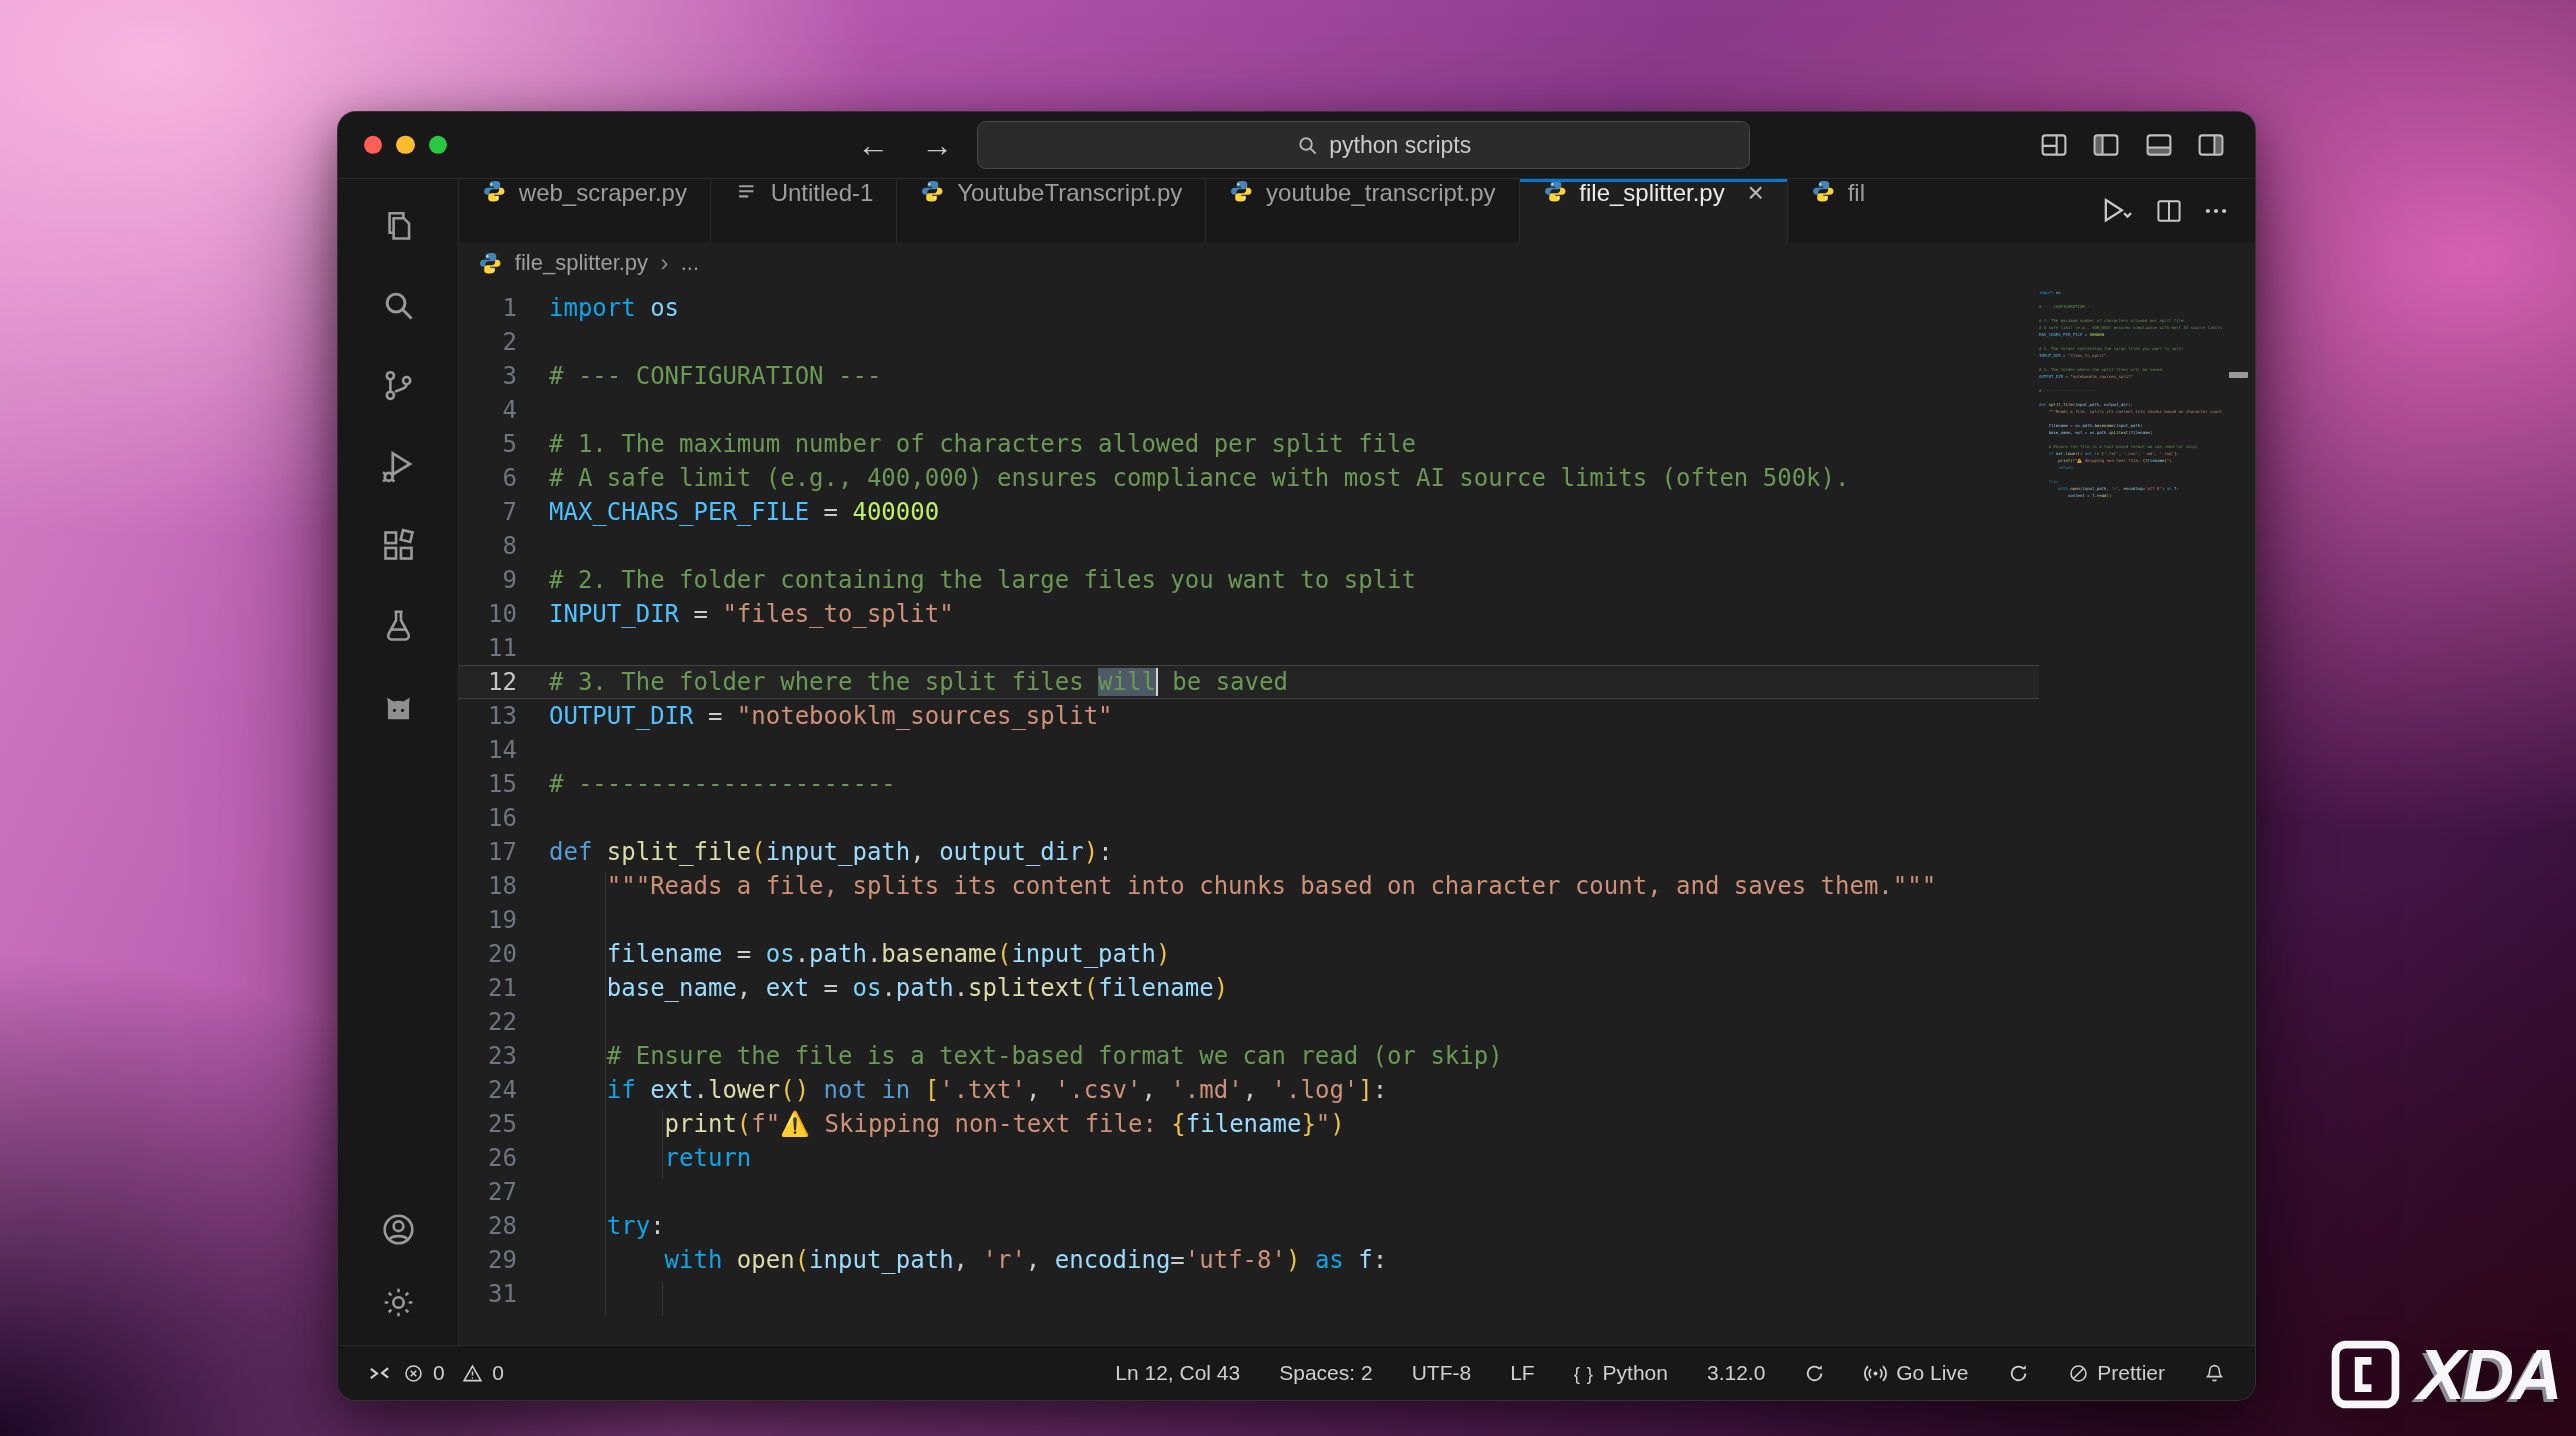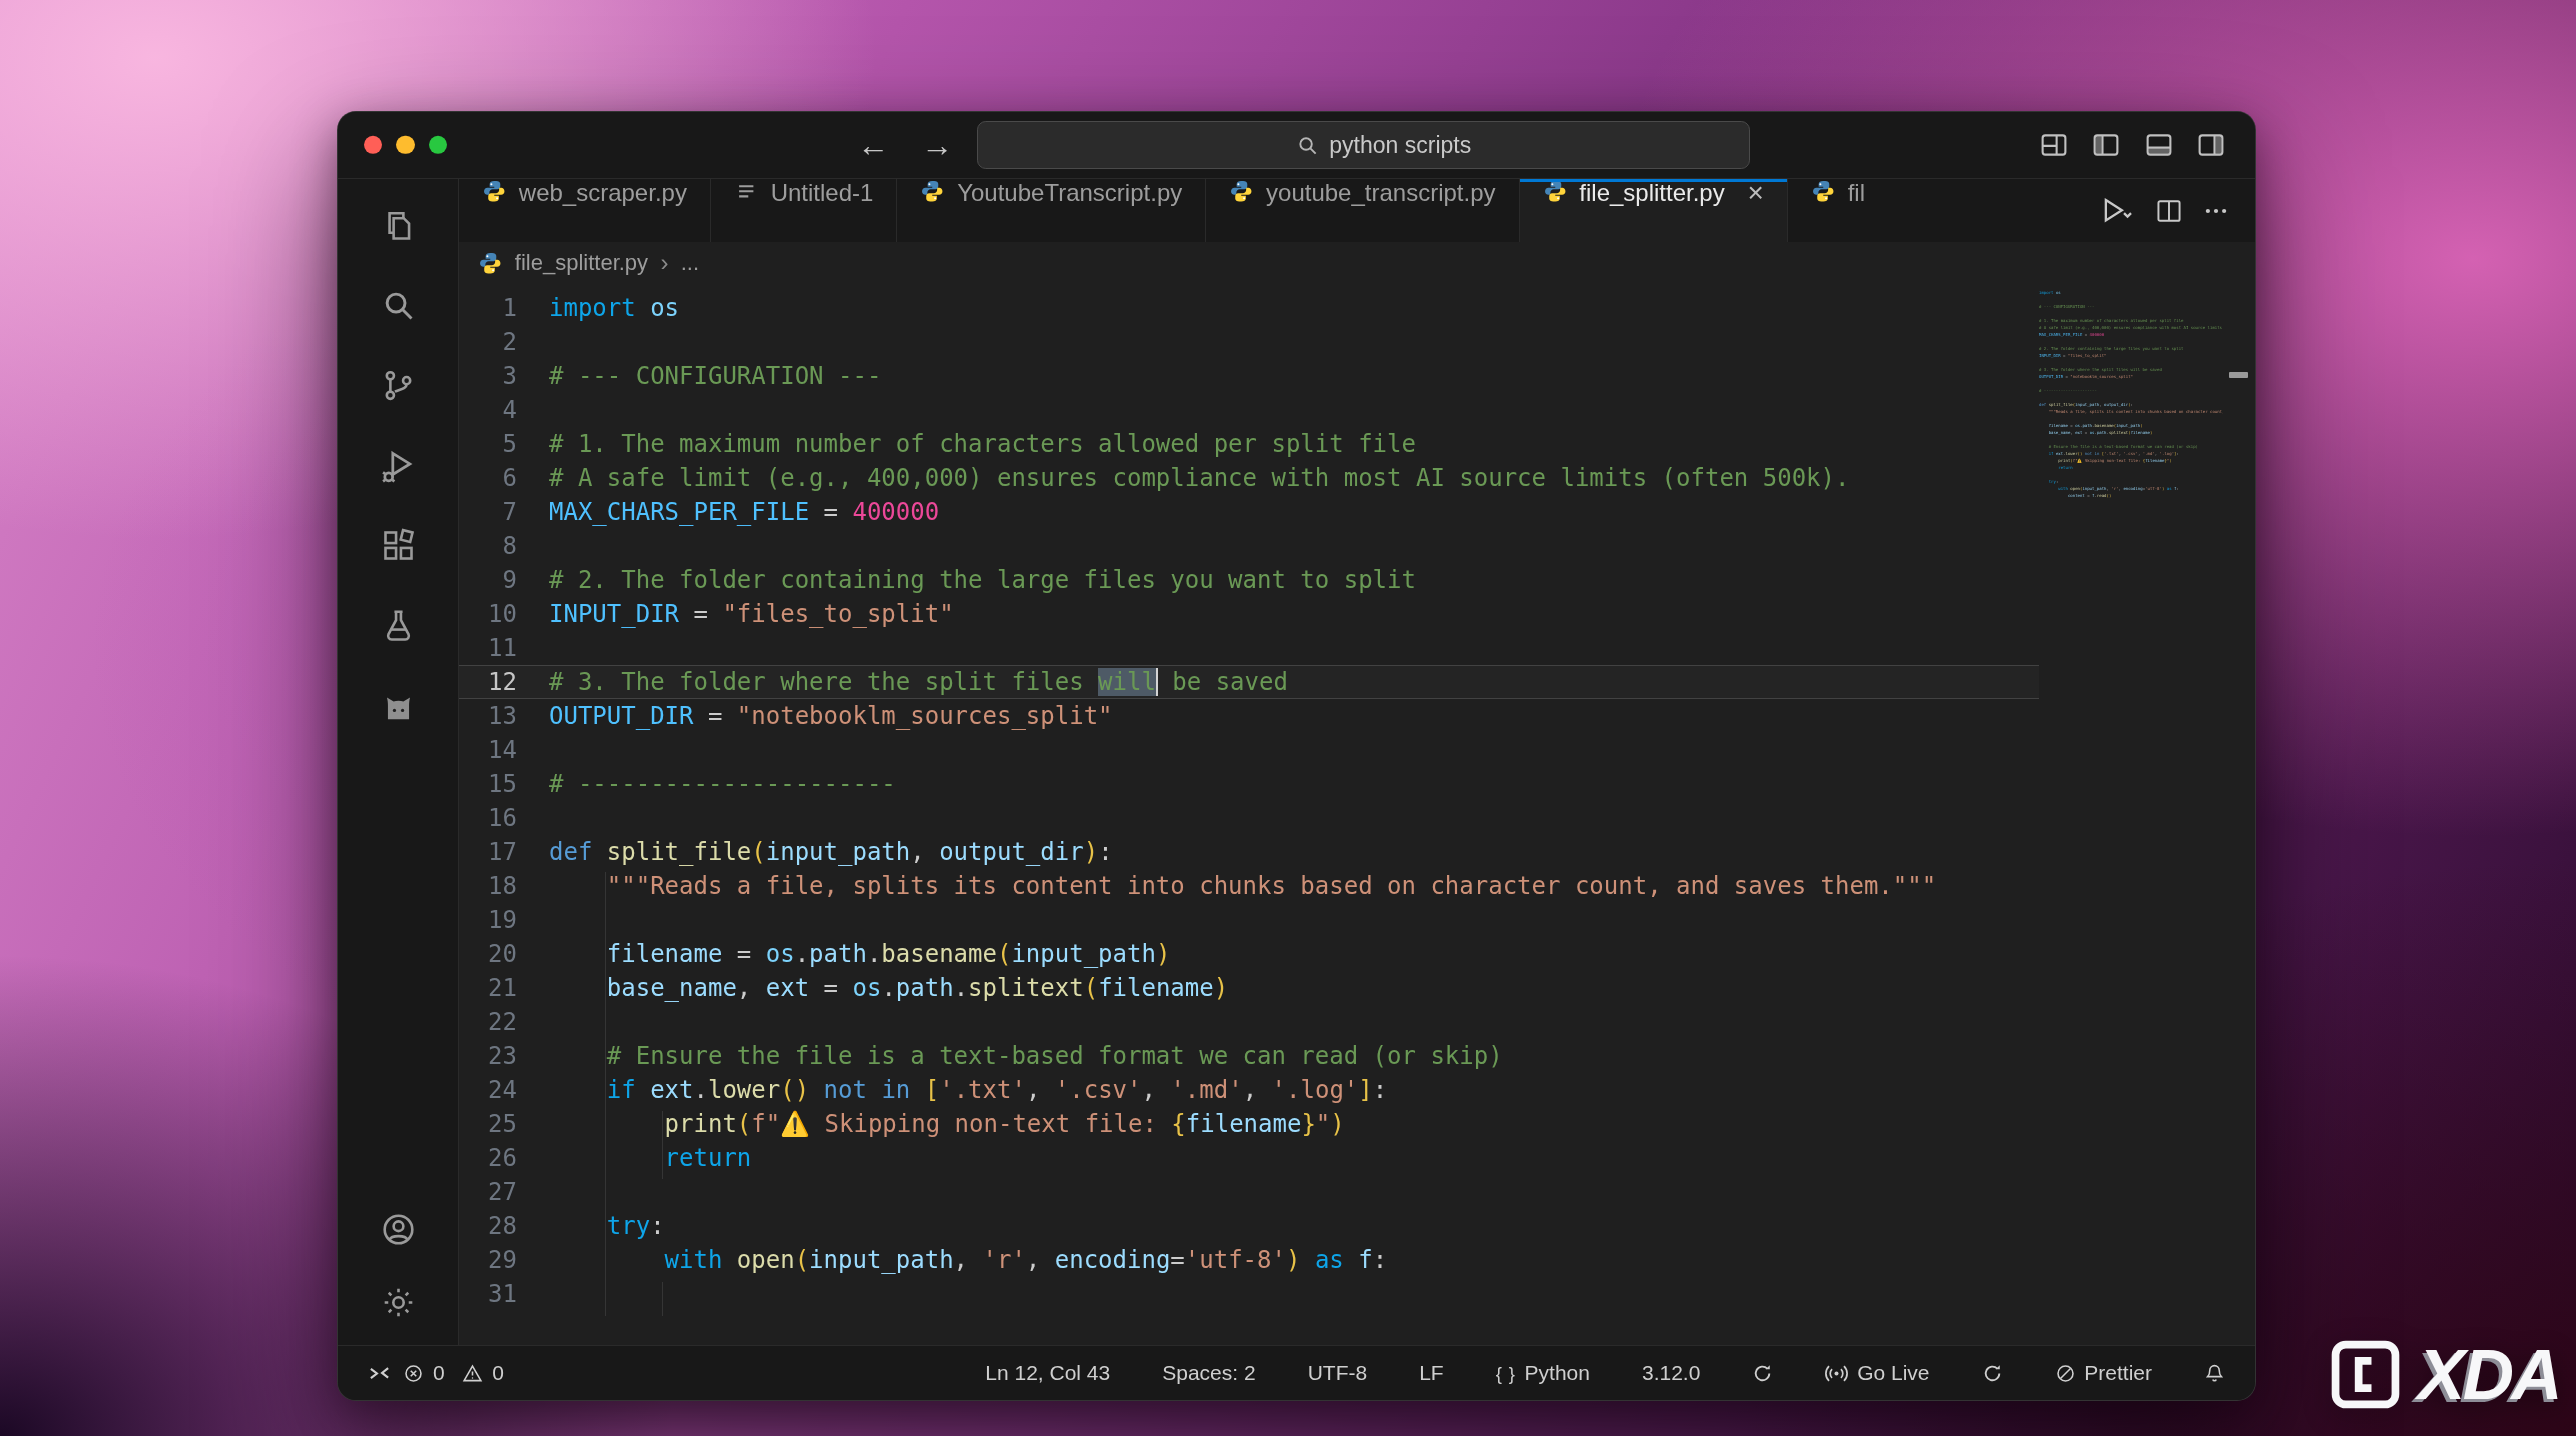--- a/index.html
+++ b/index.html
@@ -55,34 +55,34 @@
   .code{flex:1;min-width:0;overflow:hidden;padding-top:7px;position:relative;
     font-family:"DejaVu Sans Mono",monospace;font-size:24px;line-height:34px;}
   .line{display:flex;height:34px;}
   .gutter{width:58px;flex:none;text-align:right;color:#6e7681;user-select:none;}
   .content{margin-left:32px;white-space:pre;color:#ccc;flex:1;min-width:0;}
   .line.current{box-shadow:inset 0 0.9px 0 rgba(255,255,255,.14), inset 0 -0.9px 0 rgba(255,255,255,.14);
     background:rgba(255,255,255,.025);}
   .line.current .gutter{color:#c6c6c6;}
   .guide{position:absolute;width:0.9px;background:rgba(255,255,255,.10);}
   .tk-kw{color:#0ea5e9}.tk-df{color:#569cd6}.tk-fn{color:#dcdcaa}.tk-vr{color:#9cdcfe}
-  .tk-ct{color:#4fc1ff}.tk-st{color:#ce9178}.tk-nm{color:#ec4899}.tk-cm{color:#6a9955}
+  .tk-ct{color:#4fc1ff}.tk-st{color:#ce9178}.tk-nm{color:#bef264}.tk-cm{color:#6a9955}
   .tk-md{color:#7dd3fc}.tk-tx{color:#cccccc}.tk-bk{color:#e8c248}.tk-wn{color:#ddb52c}
   .tk-cs{color:#6a9955;background:#4e5a66;border-right:2.6px solid #d4d4d4;}
   .minimap{width:184px;flex:none;overflow:hidden;padding-top:5.3px;opacity:.9;
     font-family:"DejaVu Sans Mono",monospace;font-size:4px;line-height:7px;}
   .mline{white-space:pre;height:7px;overflow:hidden;}
   .overview{width:32px;flex:none;position:relative;}
   .ov-marker{position:absolute;top:88px;left:6.1px;width:19px;height:6.1px;background:#9a9a9a;border-radius:0.9px;}
   
   .statusbar{height:54px;flex:none;background:#181818;border-top:0.9px solid #2a2a2a;display:flex;
     align-items:center;padding:0 30px;color:#cfcfcf;font-size:21px;}
   .sb-left{display:flex;align-items:center;gap:12.3px;}
   .sb-left .cnt{margin-right:8.8px;}
-  .sb-right{margin-left:auto;display:flex;align-items:center;gap:52px;}
+  .sb-right{margin-left:auto;display:flex;align-items:center;gap:39px;}
   .sb-item{display:flex;align-items:center;gap:8.8px;white-space:nowrap;}
   .sb-braces{font-size:18.4px;letter-spacing:0.9px;}
   
   .watermark{position:absolute;right:16px;bottom:23px;display:flex;align-items:center;gap:14px;
     filter:drop-shadow(0 7px 14px rgba(0,0,0,.4));}
   .wm-text{font-size:71px;font-weight:700;font-style:italic;color:#f7f7f9;letter-spacing:-2.6px;
     text-shadow:-3.5px 2.6px 0 #8d8d97;line-height:1;}
   svg{display:block;}
 </style>
 </head>

